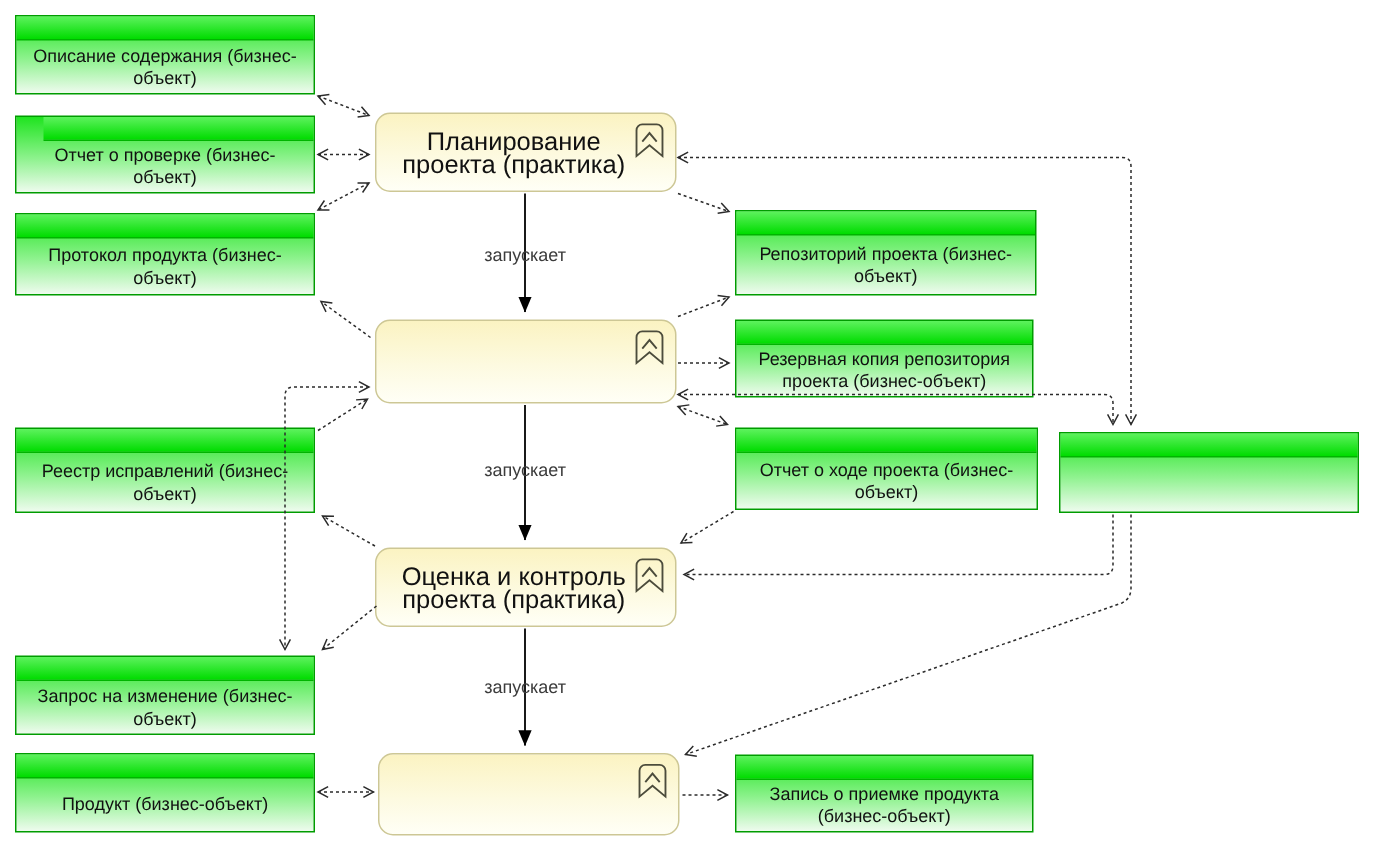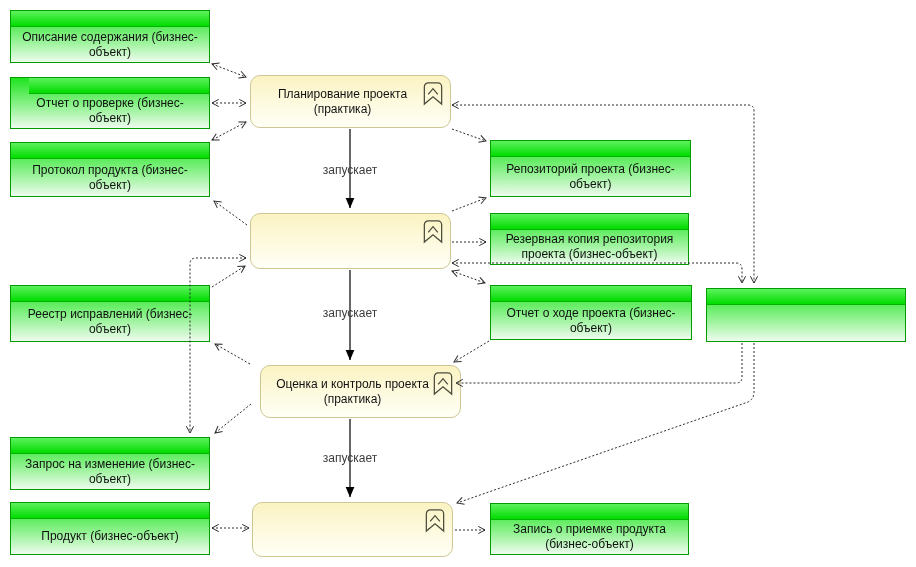--- a/index.html
+++ b/index.html
@@ -23,21 +23,21 @@
     font-size:12px;line-height:15px;color:#111;
   }
   
   .pr{
     position:absolute;border:1px solid #cdc795;border-radius:10px;box-sizing:border-box;
     background:linear-gradient(180deg,#fbf3c2 0%,#fdfae0 55%,#fffff6 100%);
     display:flex;align-items:center;justify-content:center;
   }
   .pr .txt{
     padding:2px 26px 2px 10px;text-align:center;
-    font-size:12px;line-height:15px;color:#111;
+    font-size:17px;line-height:15px;color:#111;
   }
   .pr .badge{position:absolute;top:5px;right:6px;width:22px;height:25px;}
   
   #wires{position:absolute;left:0;top:0;width:916px;height:567px;pointer-events:none;z-index:5;}
   .trigger-label{
     position:absolute;width:100px;text-align:center;
     font-size:12px;color:#3c3c3c;z-index:6;background:transparent;
   }
 </style>
 </head>
@@ -95,21 +95,21 @@
       <path d="M2,6 a4,4 0 0 1 4,-4 h10 a4,4 0 0 1 4,4 v18 l-9,-7.5 l-9,7.5 z" fill="none" stroke="#4c4c3c" stroke-width="1.3"></path>
       <path d="M6,14 l5,-6 l5,6" fill="none" stroke="#4c4c3c" stroke-width="1.3"></path>
     </svg>
   </div>
   <div class="pr" style="left:250px;top:213px;width:201px;height:56px;">
     <svg class="badge" viewBox="0 0 22 26">
       <path d="M2,6 a4,4 0 0 1 4,-4 h10 a4,4 0 0 1 4,4 v18 l-9,-7.5 l-9,7.5 z" fill="none" stroke="#4c4c3c" stroke-width="1.3"></path>
       <path d="M6,14 l5,-6 l5,6" fill="none" stroke="#4c4c3c" stroke-width="1.3"></path>
     </svg>
   </div>
-  <div class="pr" style="left:260px;top:365px;width:201px;height:53px;align-items:center;">
+  <div class="pr" style="left:250px;top:365px;width:201px;height:53px;align-items:center;">
     <div class="txt">Оценка и контроль проекта (практика)</div>
     <svg class="badge" viewBox="0 0 22 26">
       <path d="M2,6 a4,4 0 0 1 4,-4 h10 a4,4 0 0 1 4,4 v18 l-9,-7.5 l-9,7.5 z" fill="none" stroke="#4c4c3c" stroke-width="1.3"></path>
       <path d="M6,14 l5,-6 l5,6" fill="none" stroke="#4c4c3c" stroke-width="1.3"></path>
     </svg>
   </div>
   <div class="pr" style="left:252px;top:502px;width:201px;height:55px;">
     <svg class="badge" viewBox="0 0 22 26">
       <path d="M2,6 a4,4 0 0 1 4,-4 h10 a4,4 0 0 1 4,4 v18 l-9,-7.5 l-9,7.5 z" fill="none" stroke="#4c4c3c" stroke-width="1.3"></path>
       <path d="M6,14 l5,-6 l5,6" fill="none" stroke="#4c4c3c" stroke-width="1.3"></path>

